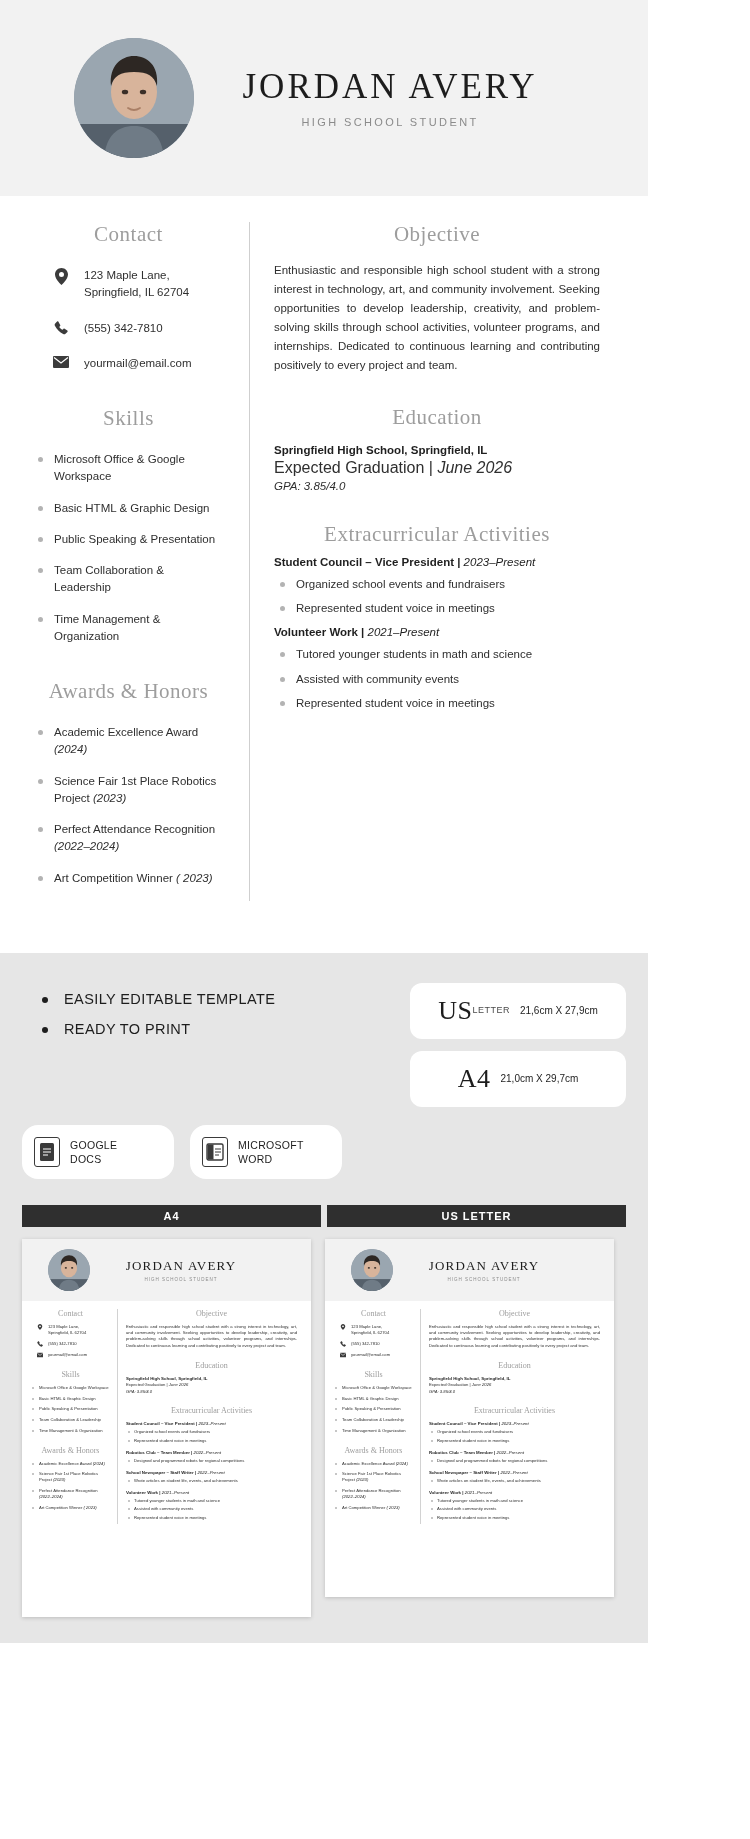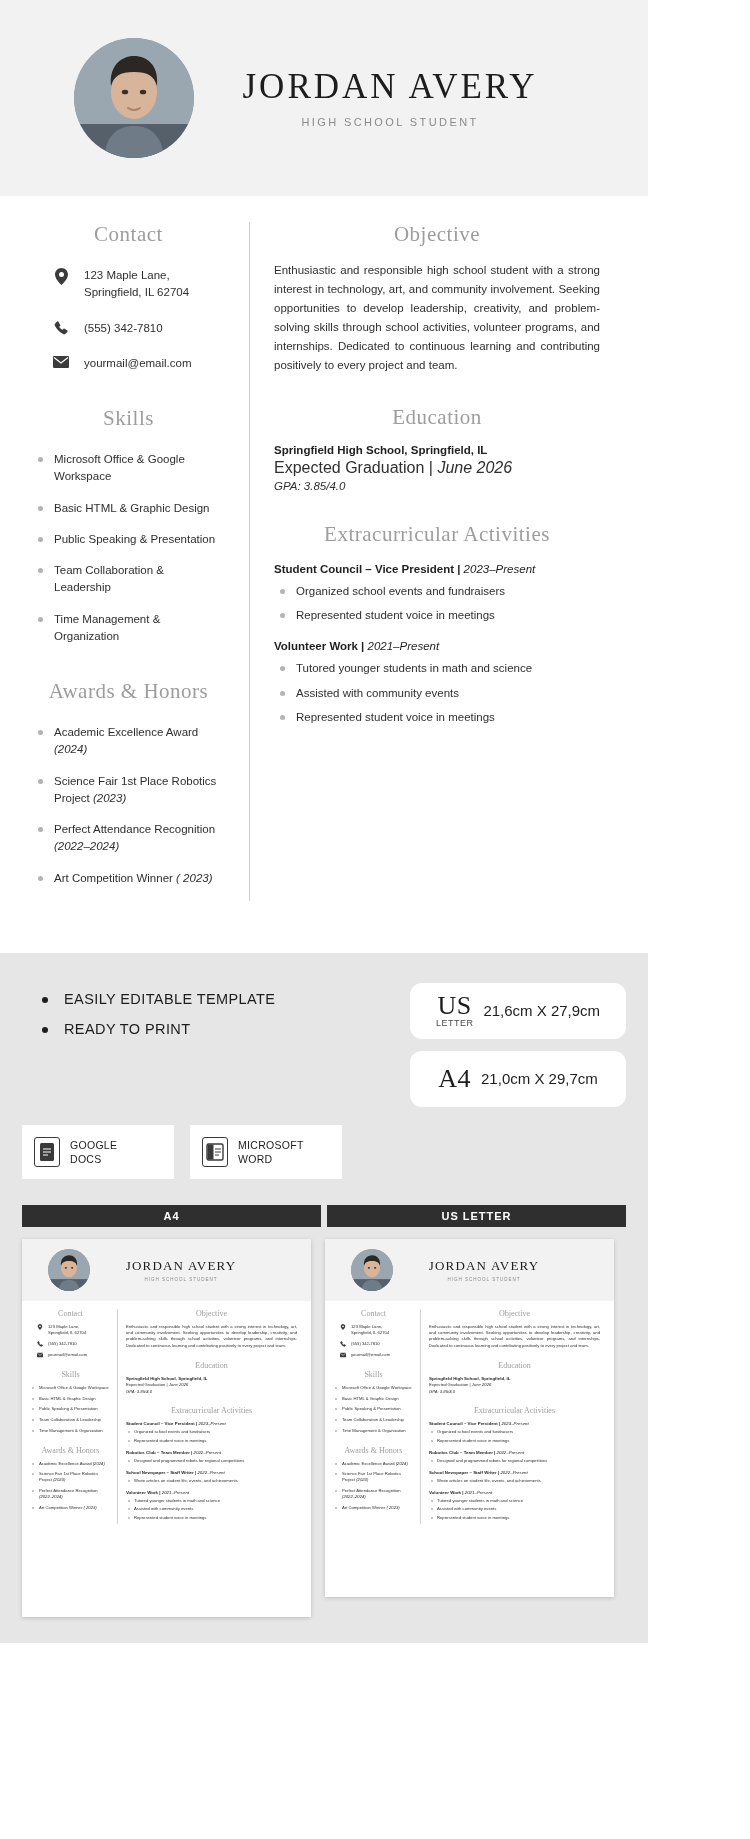--- a/index.html
+++ b/index.html
@@ -115,21 +115,21 @@
     color: #2f2f2f;
     margin-top: 14px;
   }
   .sec-title.right { margin-top: 0; }
   .block-gap { margin-top: 30px; }
 
   .edu-school { font-size: 11.5px; font-weight: bold; color: #1f1f1f; }
   .edu-line { font-size: 16px; color: #2f2f2f; margin-top: 3px; }
   .edu-gpa { font-size: 11.5px; color: #2f2f2f; font-style: italic; margin-top: 3px; }
 
-  .act { margin-top: 16px; }
+  .act { margin-top: 9px; }
   .act-head { font-size: 11.5px; color: #1f1f1f; }
   .act-head b { font-weight: bold; }
   .act-head span { font-style: italic; }
   .act ul { list-style: none; margin-top: 8px; }
   .act ul li {
     position: relative;
     padding-left: 22px;
     font-size: 11.5px;
     line-height: 1.5;
     margin-bottom: 7px;
@@ -169,27 +169,27 @@
     width: 216px;
     height: 56px;
     display: flex;
     align-items: center;
     justify-content: center;
     gap: 10px;
     margin-bottom: 12px;
   }
   .size-big { font-family: "Liberation Serif", serif; font-size: 26px; color: #1d1d1d; letter-spacing: .5px; }
   .size-sub { font-size: 9px; color: #4a4a4a; letter-spacing: .5px; }
-  .size-dim { font-size: 15px; color: #1d1d1d; }
-  .size-us { display: flex; flex-direction: column; align-items: center; line-height: 1; }
+  .size-dim { font-size: 10px; color: #1d1d1d; }
+  .size-us { display: flex; align-items: center; line-height: 1; }
 
   .promo-bottom { display: flex; gap: 16px; margin-top: 6px; }
   .app-card {
     background: #fff;
-    border-radius: 0;
+    border-radius: 16px;
     height: 54px;
     width: 152px;
     display: flex;
     align-items: center;
     padding: 0 12px;
     gap: 10px;
   }
   .app-ico {
     width: 26px; height: 30px;
     border: 1.5px solid #3a3a3a;

